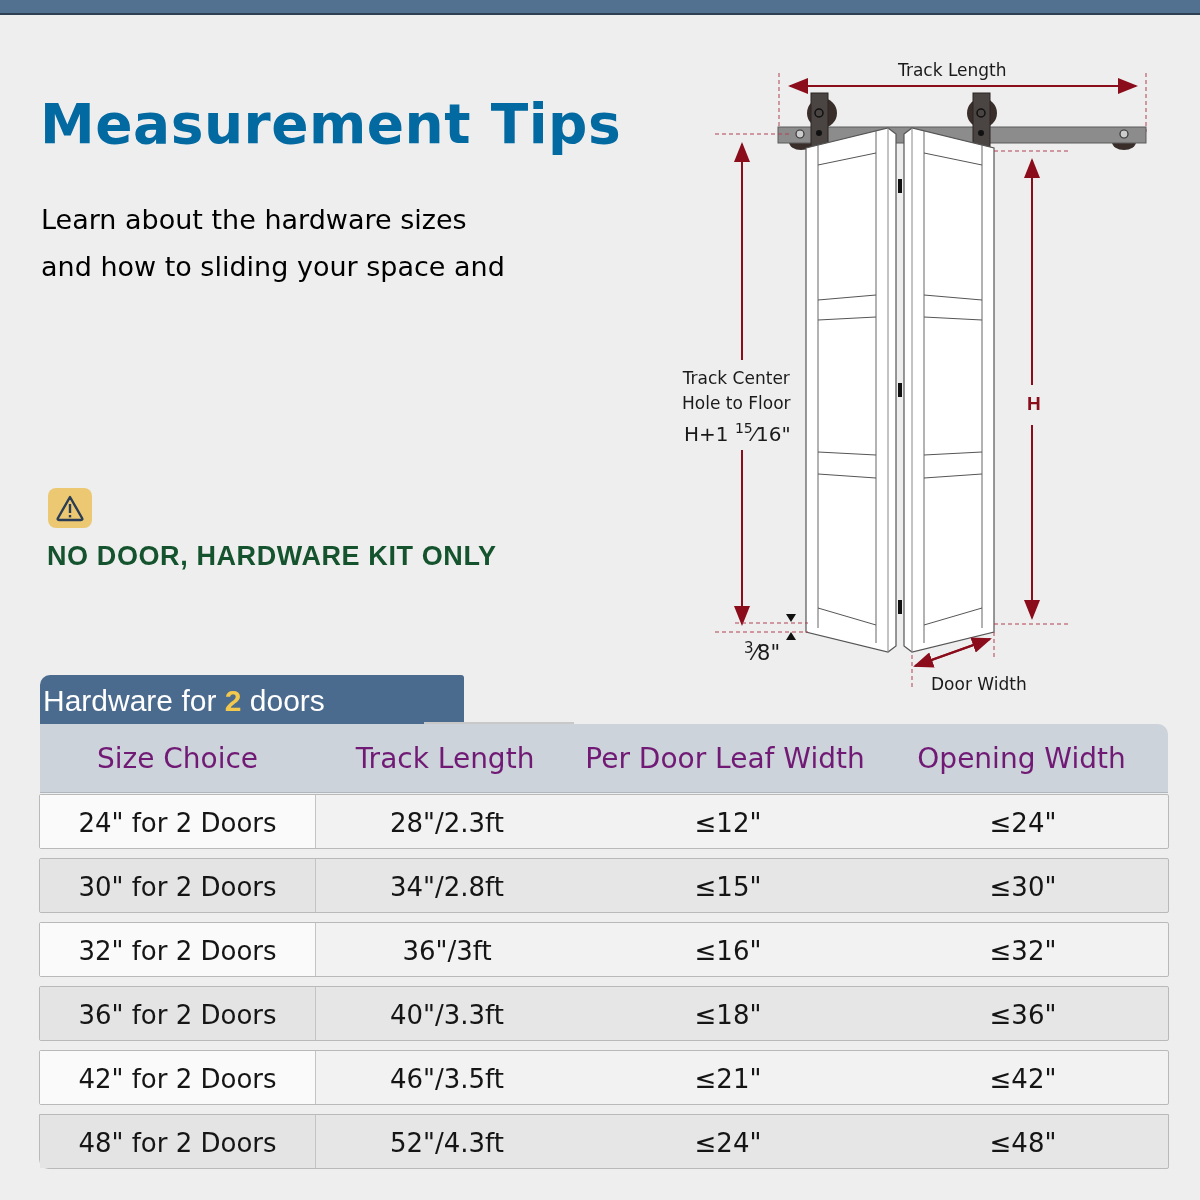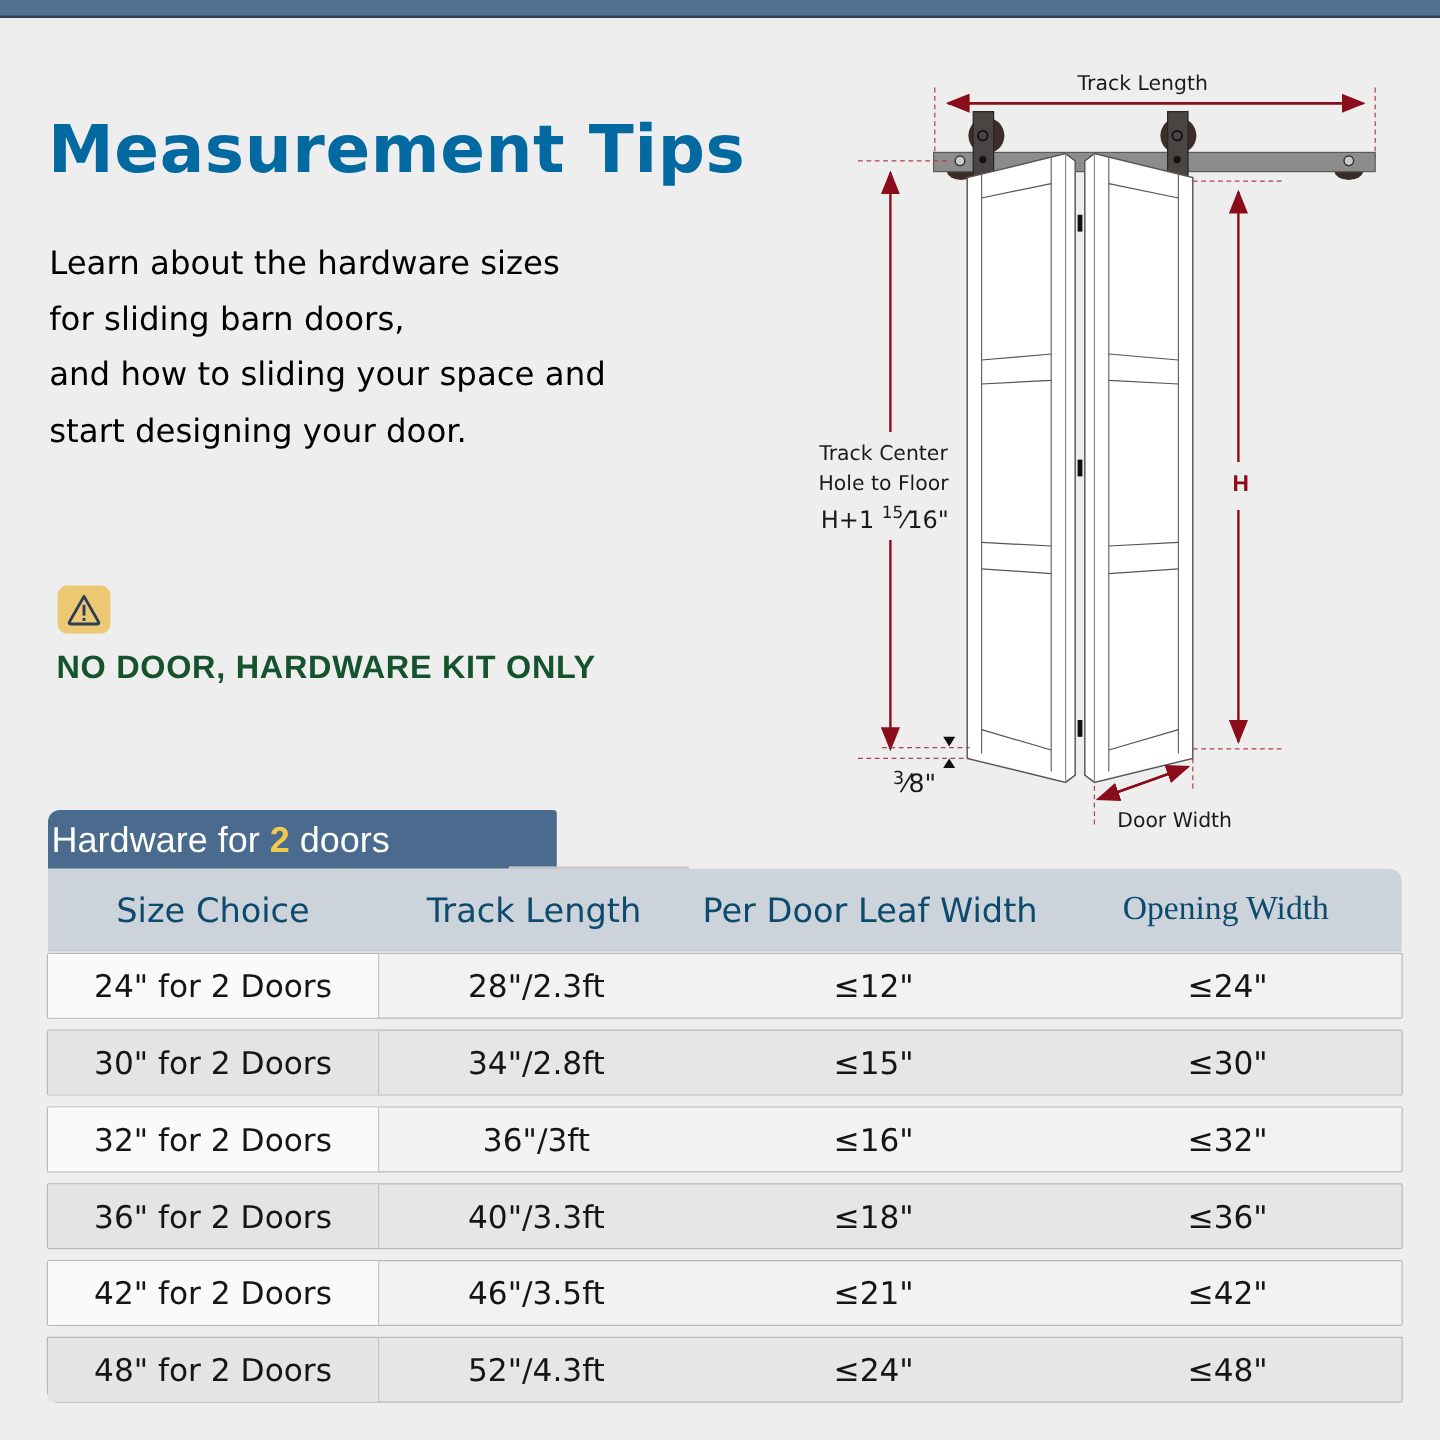--- a/index.html
+++ b/index.html
@@ -62,27 +62,27 @@
   }
   .tab-label .num { color: #f2c94c; font-weight: bold; }
   .tab-underline { position: absolute; left: 424px; top: 722px; width: 150px; height: 2px; background: #c8c8c8; }
   .table-head {
     position: absolute; left: 40px; top: 724px; width: 1128px; height: 69px;
     background: #cdd3da; border-radius: 0 10px 0 0;
     display: flex; align-items: center;
     border-bottom: 1px solid #b0b6be;
   }
   .th {
-    font-family: "DejaVu Sans", sans-serif; font-size: 28px; color: #0c4a6e;
+    font-family: "DejaVu Sans", sans-serif; font-size: 28px; color: #701a75;
     text-align: center; white-space: nowrap;
   }
   .c1 { width: 275px; }
   .c2 { width: 260px; }
   .c3 { width: 300px; }
-  .c4 { width: 293px; font-family: Liberation Serif, serif; }
+  .c4 { width: 293px; }
   .rows { position: absolute; left: 39px; top: 794px; width: 1130px; }
   .row {
     height: 55px; margin-bottom: 9px; display: flex; align-items: center;
     border: 1px solid #b9b9b9; border-radius: 2px;
   }
   .row.light { background: #f2f2f2; }
   .row.dark { background: #e6e6e6; }
   .row.last { border-radius: 0 0 2px 10px; }
   .cell {
     height: 100%; display: flex; align-items: center; justify-content: center;
@@ -98,23 +98,21 @@
 </style>
 </head>
 <body>
 
 <div class="top-bar"></div>
 
 <h1 class="title">Measurement Tips</h1>
 
 <div class="intro">
   <div>Learn about the hardware sizes</div>
-  <div>for sliding barn doors,</div>
   <div>and how to sliding your space and</div>
-  <div>start designing your door.</div>
 </div>
 
 <div class="warn-icon">
   <svg width="30" height="28" viewBox="0 0 30 28">
     <path d="M15 3 L27 24 Q28 26 26 26 L4 26 Q2 26 3 24 Z" fill="none" stroke="#2a3d55" stroke-width="2.4" stroke-linejoin="round"></path>
     <rect x="13.8" y="10" width="2.4" height="9" fill="#2a3d55"></rect>
     <rect x="13.8" y="21" width="2.4" height="2.4" fill="#2a3d55"></rect>
   </svg>
 </div>
 <div class="warn-text">NO DOOR, HARDWARE KIT ONLY</div>

